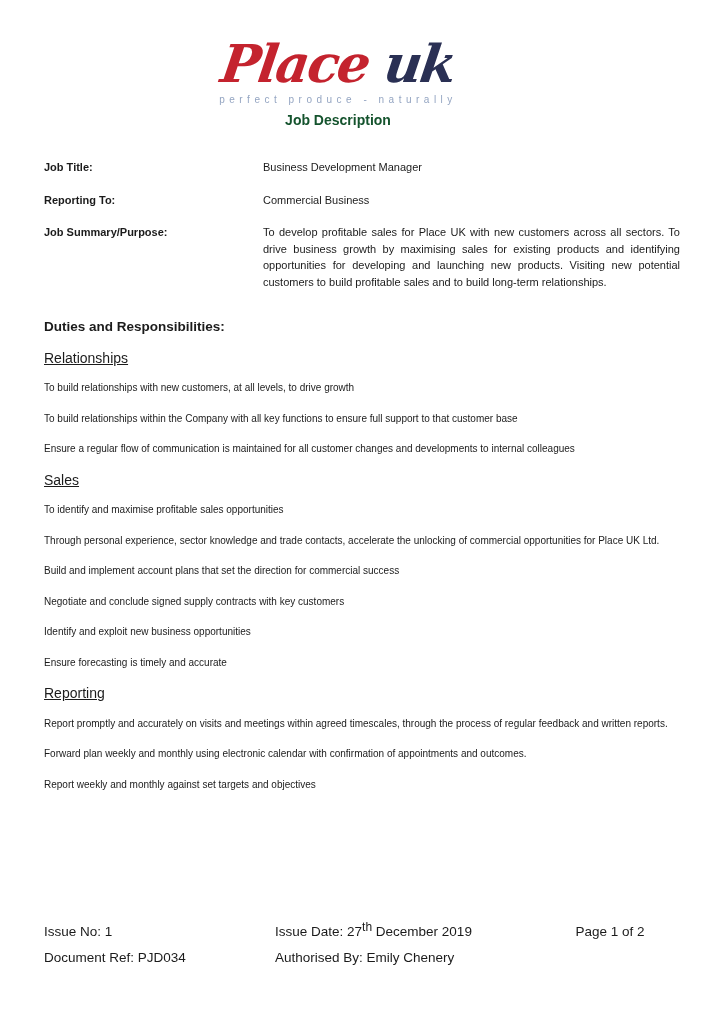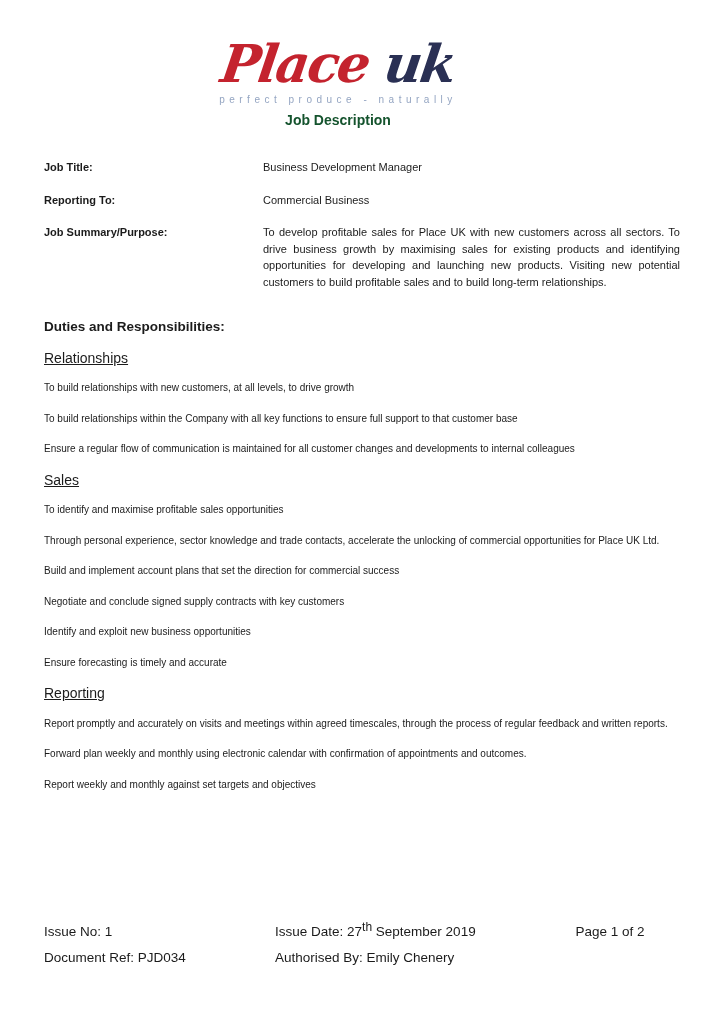--- a/index.html
+++ b/index.html
@@ -156,21 +156,21 @@
   <div class="section">
     <div class="section-heading">Reporting</div>
     <p class="para">Report promptly and accurately on visits and meetings within agreed timescales, through the process of regular feedback and written reports.</p>
     <p class="para">Forward plan weekly and monthly using electronic calendar with confirmation of appointments and outcomes.</p>
     <p class="para">Report weekly and monthly against set targets and objectives</p>
   </div>
 
   <div class="footer">
     <div class="footer-row">
       <div class="footer-col1">Issue No: 1</div>
-      <div class="footer-col2"><span>Issue Date: 27</span><sup class="ordinal">th</sup><span> September 2019</span></div>
+      <div class="footer-col2"><span>Issue Date: 27</span><sup class="ordinal">th</sup><span> December 2019</span></div>
       <div class="footer-col3">Page 1 of 2</div>
     </div>
     <div class="footer-row">
       <div class="footer-col1">Document Ref: PJD034</div>
       <div class="footer-col2">Authorised By: Emily Chenery</div>
       <div class="footer-col3"></div>
     </div>
   </div>
 
 </div>

